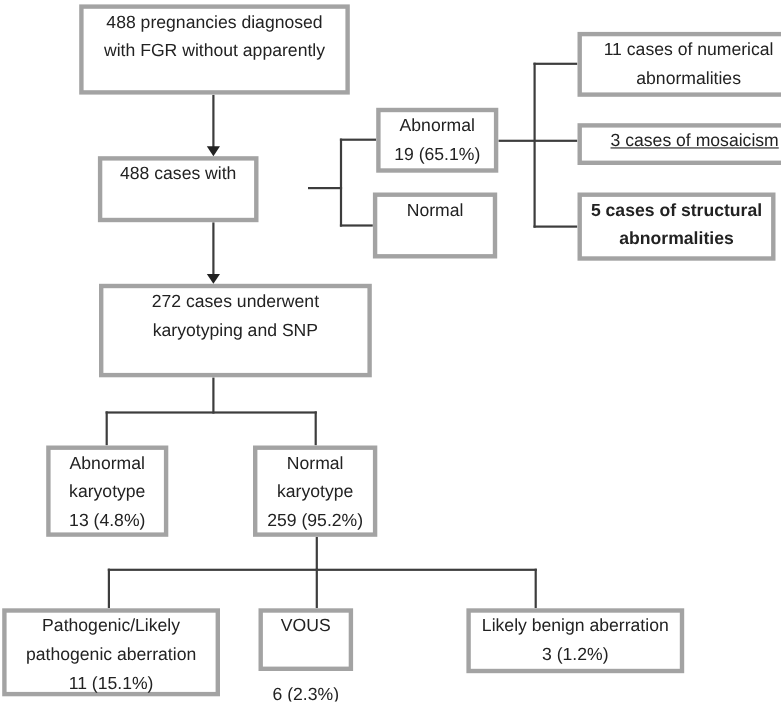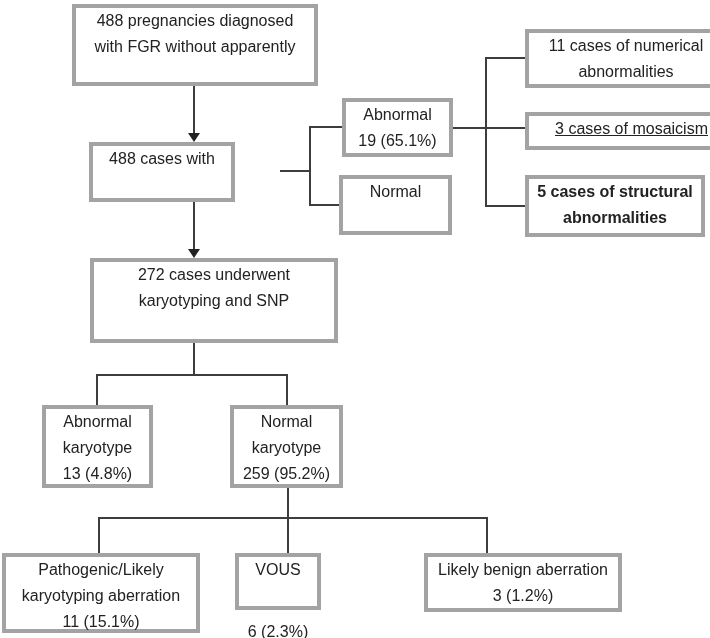--- a/index.html
+++ b/index.html
@@ -98,21 +98,21 @@
   </div>
 
   <div class="node" style="left:230px; top:405px; width:113px; height:83px;">
     <div class="ln">Normal</div>
     <div class="ln">karyotype</div>
     <div class="ln">259 (95.2%)</div>
   </div>
 
   <div class="node" style="left:2px; top:553px; width:198px; height:80px;">
     <div class="ln">Pathogenic/Likely</div>
-    <div class="ln">karyotyping aberration</div>
+    <div class="ln">pathogenic aberration</div>
     <div class="ln">11 (15.1%)</div>
   </div>
 
   <div class="node" style="left:235px; top:553px; width:86px; height:57px;gap:36px;">
     <div class="ln">VOUS</div>
     <div class="ln">6 (2.3%)</div>
   </div>
 
   <div class="node" style="left:388px; top:553px; width:198px; height:59px;margin-left:36px;">
     <div class="ln">Likely benign aberration</div>

